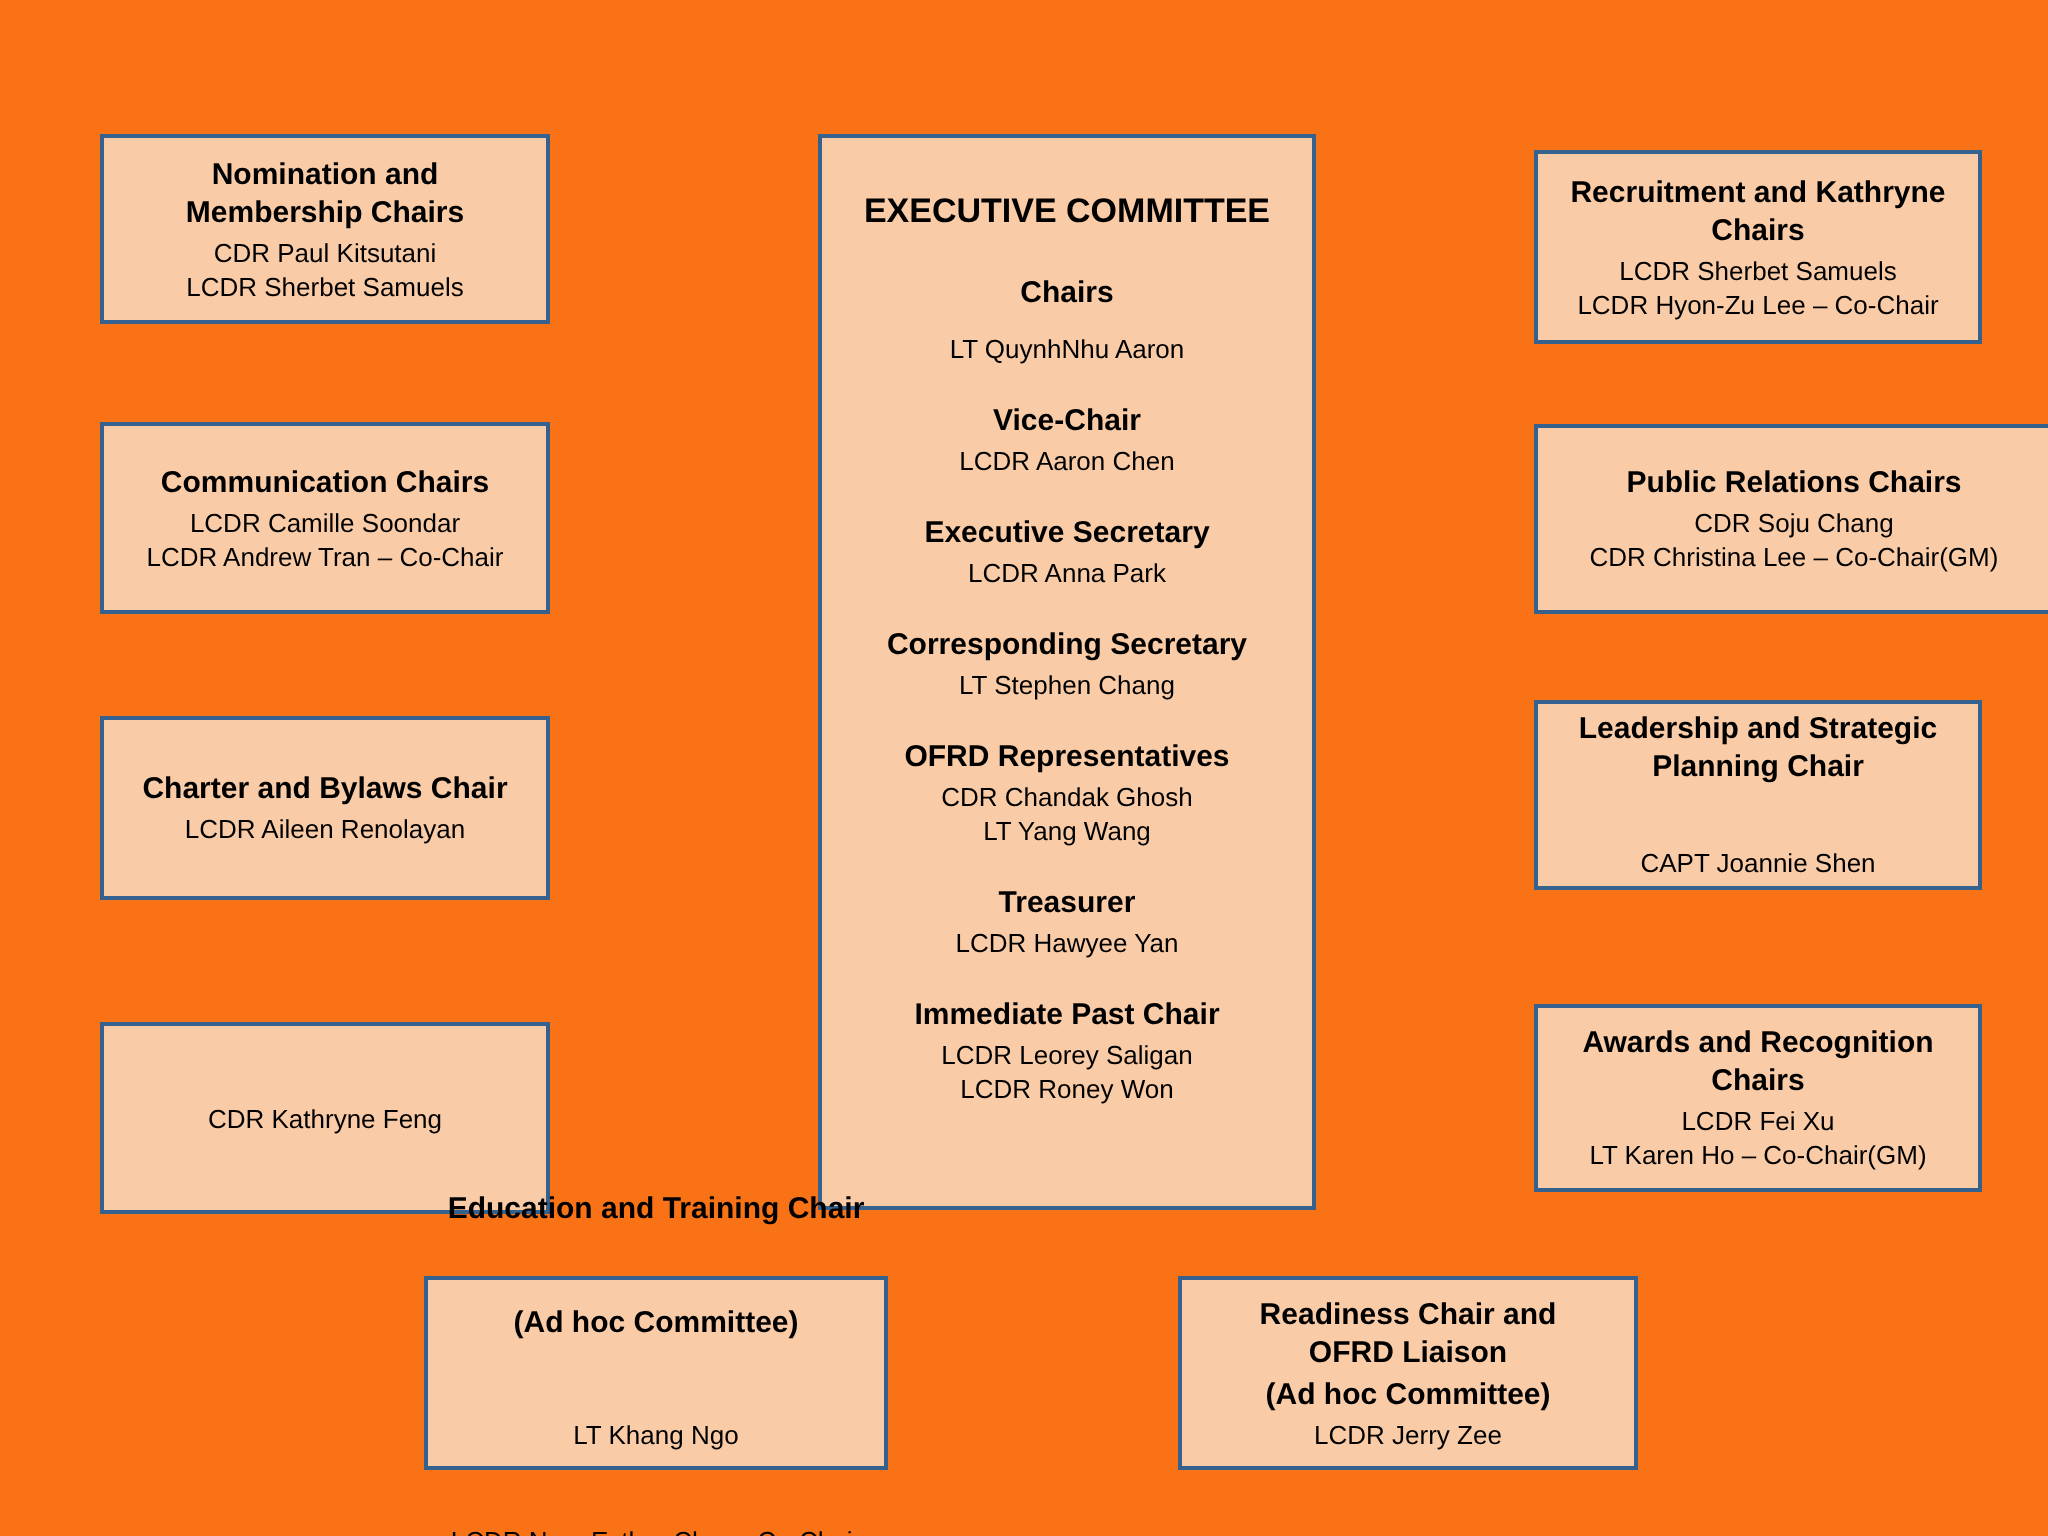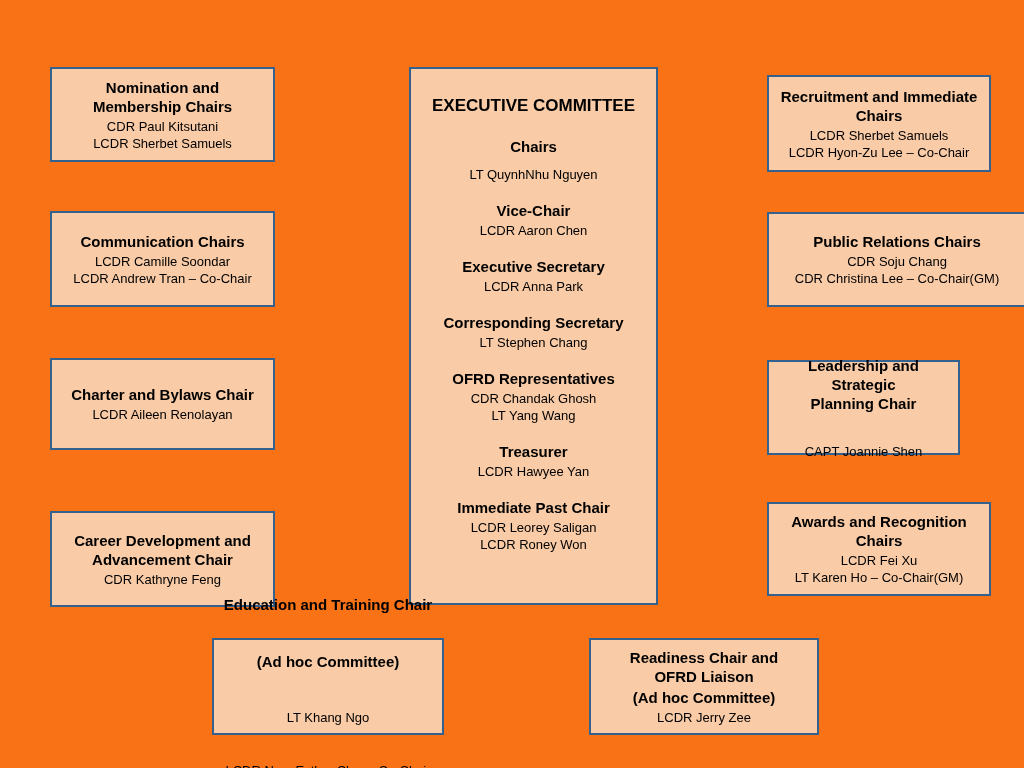--- a/index.html
+++ b/index.html
@@ -47,21 +47,21 @@
   
   .pos-nomination    { left: 50px;  top: 67px;  width: 225px; height: 95px; }
   .pos-communication { left: 50px;  top: 211px; width: 225px; height: 96px; }
   .pos-charter       { left: 50px;  top: 358px; width: 225px; height: 92px; }
   .pos-career        { left: 50px;  top: 511px; width: 225px; height: 96px; }
 
   .pos-committee     { left: 409px; top: 67px;  width: 249px; height: 538px; }
 
   .pos-recruitment   { left: 767px; top: 75px;  width: 224px; height: 97px; }
   .pos-public        { left: 767px; top: 212px; width: 260px; height: 95px; }
-  .pos-leadership    { left: 767px; top: 360px; width: 193px; height: 95px; gap: 28px; }
+  .pos-leadership    { left: 767px; top: 350px; width: 224px; height: 95px; gap: 28px; }
   .pos-awards        { left: 767px; top: 502px; width: 224px; height: 94px; }
 
   .pos-education     { left: 212px; top: 638px; width: 232px; height: 97px; gap: 36px; }
   .pos-readiness     { left: 589px; top: 638px; width: 230px; height: 97px; }
 
   
   .committee {
     justify-content: flex-start;
     padding-top: 26px;
   }
@@ -101,32 +101,30 @@
     <div class="box-member">LCDR Camille Soondar</div>
     <div class="box-member">LCDR Andrew Tran – Co-Chair</div>
   </div>
 
   <div class="box pos-charter">
     <div class="box-title">Charter and Bylaws Chair</div>
     <div class="box-member">LCDR Aileen Renolayan</div>
   </div>
 
   <div class="box pos-career">
-    <div class="box-title">Career Development and
-Advancement Chair</div>
     <div class="box-member">CDR Kathryne Feng</div>
   </div>
 
   <div class="box committee pos-committee">
     <div class="committee-title">EXECUTIVE COMMITTEE</div>
     <div class="roles">
 
       <div class="role">
         <div class="role-title">Chairs</div>
-        <div class="box-member">LT QuynhNhu Nguyen</div>
+        <div class="box-member">LT QuynhNhu Aaron</div>
       </div>
 
       <div class="role">
         <div class="role-title">Vice-Chair</div>
         <div class="box-member">LCDR Aaron Chen</div>
       </div>
 
       <div class="role">
         <div class="role-title">Executive Secretary</div>
         <div class="box-member">LCDR Anna Park</div>
@@ -151,21 +149,21 @@
       <div class="role">
         <div class="role-title">Immediate Past Chair</div>
         <div class="box-member">LCDR Leorey Saligan</div>
         <div class="box-member">LCDR Roney Won</div>
       </div>
 
     </div>
   </div>
 
   <div class="box pos-recruitment">
-    <div class="box-title">Recruitment and Immediate
+    <div class="box-title">Recruitment and Kathryne
 Chairs</div>
     <div class="box-member">LCDR Sherbet Samuels</div>
     <div class="box-member">LCDR Hyon-Zu Lee – Co-Chair</div>
   </div>
 
   <div class="box pos-public">
     <div class="box-title">Public Relations Chairs</div>
     <div class="box-member">CDR Soju Chang</div>
     <div class="box-member">CDR Christina Lee – Co-Chair(GM)</div>
   </div>

